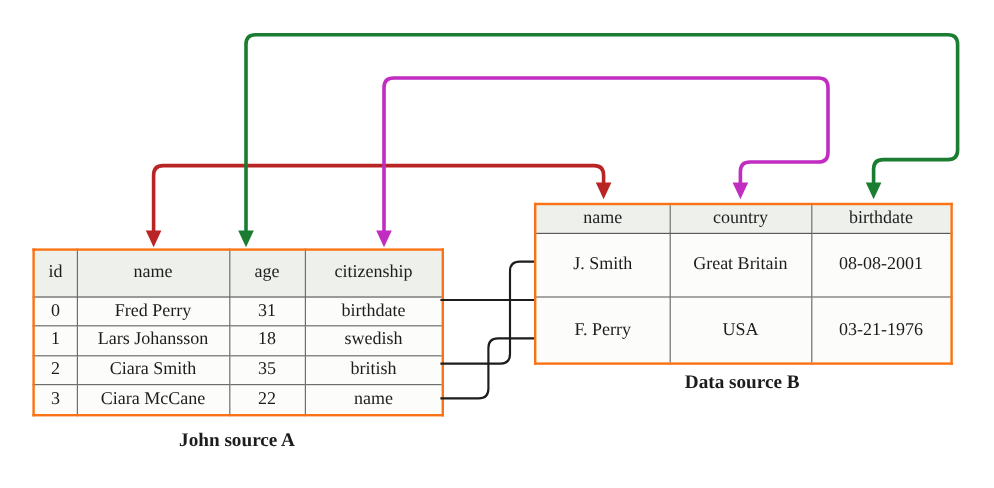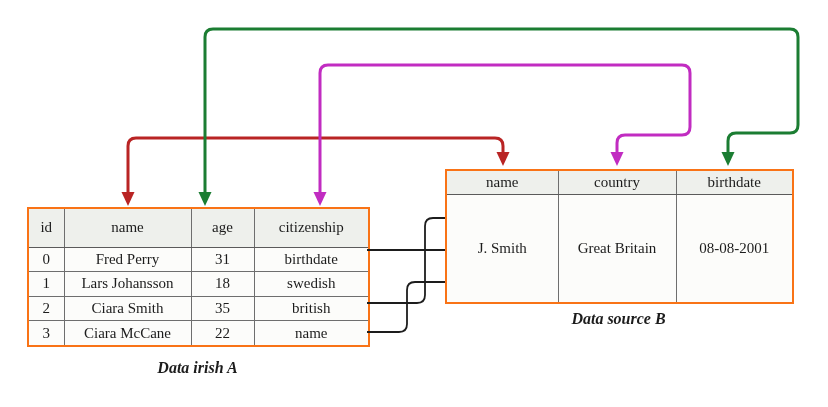--- a/index.html
+++ b/index.html
@@ -17,21 +17,21 @@
     padding:0 4px;overflow:hidden;white-space:nowrap;
   }
   table.src{border:2px solid #f97316;}
   table.src th{background:#eef0ec;font-weight:normal;}
   table.src tr.hdr th{border-bottom:1px solid #5a5a5a;}
   #table-a{left:27px;top:207px;width:341px;height:140px;}
   #table-b{left:445px;top:169px;width:347px;height:135px;}
   #table-a tr.hdr{height:39px;}
   #table-b tr.hdr{height:24px;}
   .caption{
-    position:absolute;z-index:2;font-weight:bold;font-size:16px;text-align:center;font-style:italic;
+    position:absolute;z-index:2;font-weight:bold;font-size:16px;text-align:center;
   }
   #caption-a{left:27px;top:359px;width:341px;}
   #caption-b{left:445px;top:310px;width:347px;}
 </style>
 </head>
 <body>
 
 <div id="stage">
 
   <table class="src" id="table-a">
@@ -67,38 +67,43 @@
       <td>british</td>
     </tr>
     <tr>
       <td>3</td>
       <td>Ciara McCane</td>
       <td>22</td>
       <td>name</td>
     </tr>
   </tbody>
     </table>
-  <div class="caption" id="caption-a">Data irish A</div>
+  <div class="caption" id="caption-a">John source A</div>
 
   <table class="src" id="table-b">
     <colgroup>
         <col style="width:112px">
         <col style="width:118px">
         <col style="width:117px">
       </colgroup>
     <tbody>
         <tr class="hdr">
       <th>name</th>
       <th>country</th>
       <th>birthdate</th>
     </tr>
     <tr>
       <td>J. Smith</td>
       <td>Great Britain</td>
       <td>08-08-2001</td>
+    </tr>
+    <tr>
+      <td>F. Perry</td>
+      <td>USA</td>
+      <td>03-21-1976</td>
     </tr>
   </tbody>
     </table>
   <div class="caption" id="caption-b">Data source B</div>
 
   <svg class="overlay" width="828" height="407" viewBox="0 0 828 407">
 
     <g fill="none" stroke-width="1.8" stroke="#1d1d1d">
       <path d="M367,250 H445"></path>
       <path d="M367,303 H417 Q425,303 425,295 V226 Q425,218 433,218 H445"></path>

